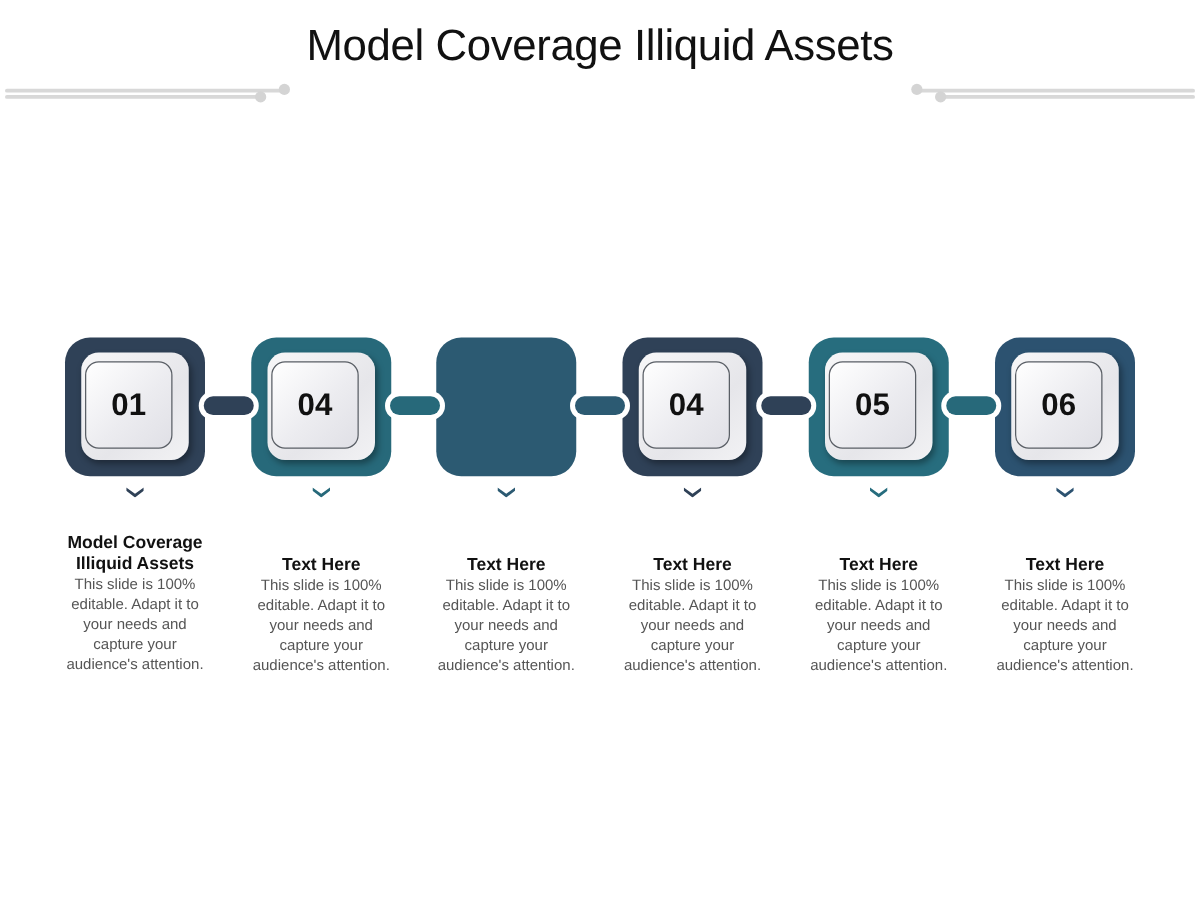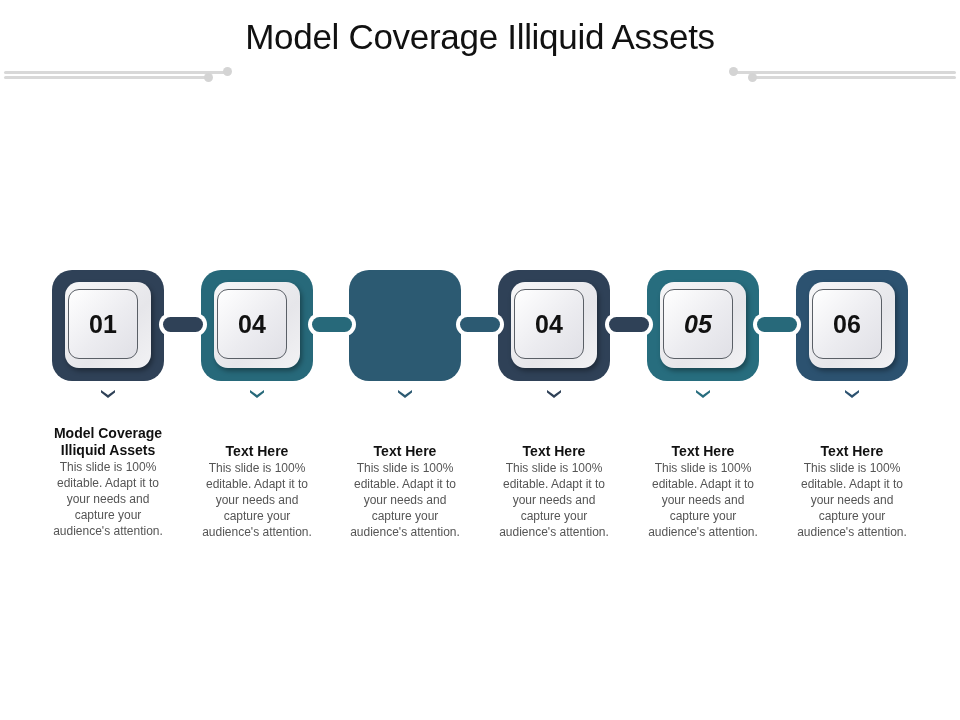--- a/index.html
+++ b/index.html
@@ -178,21 +178,21 @@
   </div>
 </div>
 <svg class="chevron" style="left: 547px; fill: rgb(47, 65, 87);" viewBox="0 0 14 10">
     <path d="M0 2 L7 7 L14 2 L14 4.5 L7 10 L0 4.5 Z"></path>
   </svg>
 <div class="label" style="left:484px; top:443px;">
   <div class="label-title">Text Here</div>
   <div class="label-body" style="width:124px; margin:0 auto;">This slide is 100% editable. Adapt it to your needs and capture your audience's attention.</div>
 </div>
 
-<div class="step" style="left:647px;font-style:italic;">
+<div class="step" style="left:647px;">
   <div class="outer" style="background: rgb(39, 109, 126);"></div>
   <div class="inner">
     <div class="core">05</div>
   </div>
 </div>
 <svg class="chevron" style="left: 696px; fill: rgb(39, 109, 126);" viewBox="0 0 14 10">
     <path d="M0 2 L7 7 L14 2 L14 4.5 L7 10 L0 4.5 Z"></path>
   </svg>
 <div class="label" style="left:633px; top:443px;">
   <div class="label-title">Text Here</div>

